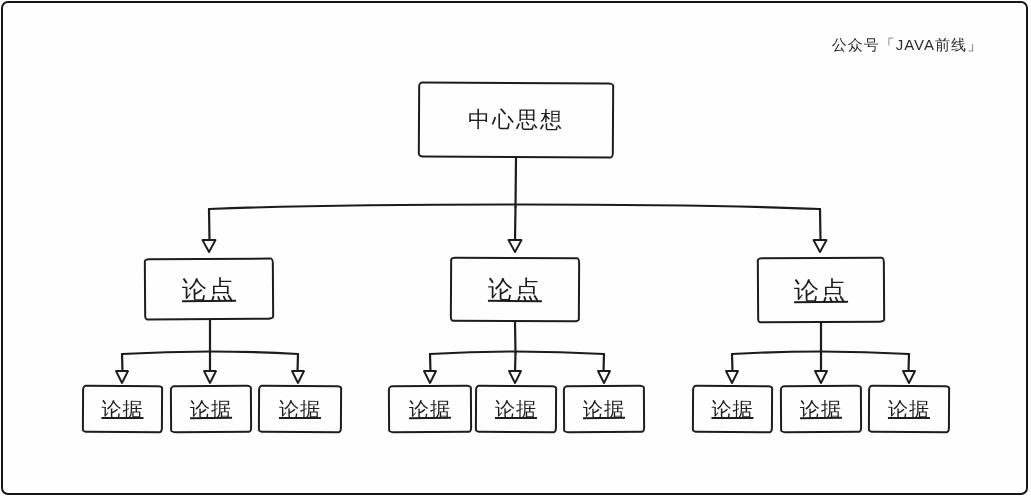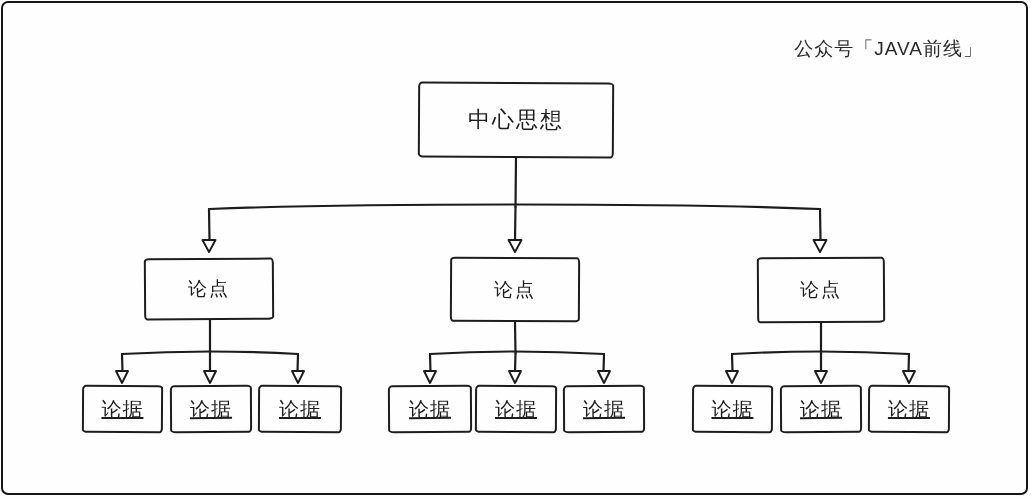--- a/index.html
+++ b/index.html
@@ -17,21 +17,21 @@
     width: 1027px; height: 494px;
     border: 2px solid #161616;
     border-radius: 7px;
     box-sizing: border-box;
     pointer-events: none;
   }
   .watermark {
     position: absolute;
     top: 36px;
     right: 48px;
-    font-size: 19px;
+    font-size: 15px;
     letter-spacing: 1px;
     color: #2a2a2a;
     white-space: nowrap;
   }
   .connectors {
     position: absolute;
     left: 0; top: 0;
     width: 1031px; height: 500px;
   }
   .node {
@@ -40,21 +40,21 @@
     align-items: center;
     justify-content: center;
     box-sizing: border-box;
     background: #fefefe;
     border: 2.5px solid #1d1d1d;
     color: #1d1d1d;
     letter-spacing: 2px;
     text-align: center;
   }
   .node.root   { font-size: 22px; border-radius: 4px 6px 3px 5px / 5px 3px 6px 4px; }
-  .node.branch { font-size: 19px; border-radius: 5px 3px 6px 3px / 3px 6px 3px 5px; }
+  .node.branch { font-size: 25px; border-radius: 5px 3px 6px 3px / 3px 6px 3px 5px; text-decoration: underline; }
   .node.leaf   { font-size: 20px; letter-spacing: 1px; border-radius: 4px 5px 3px 6px / 5px 3px 5px 3px; text-decoration: underline; }
   .tilt-a { transform: rotate(-0.35deg); }
   .tilt-b { transform: rotate(0.3deg); }
 </style>
 </head>
 <body>
 
 <div class="frame">
 
   <div class="border-overlay"></div>

